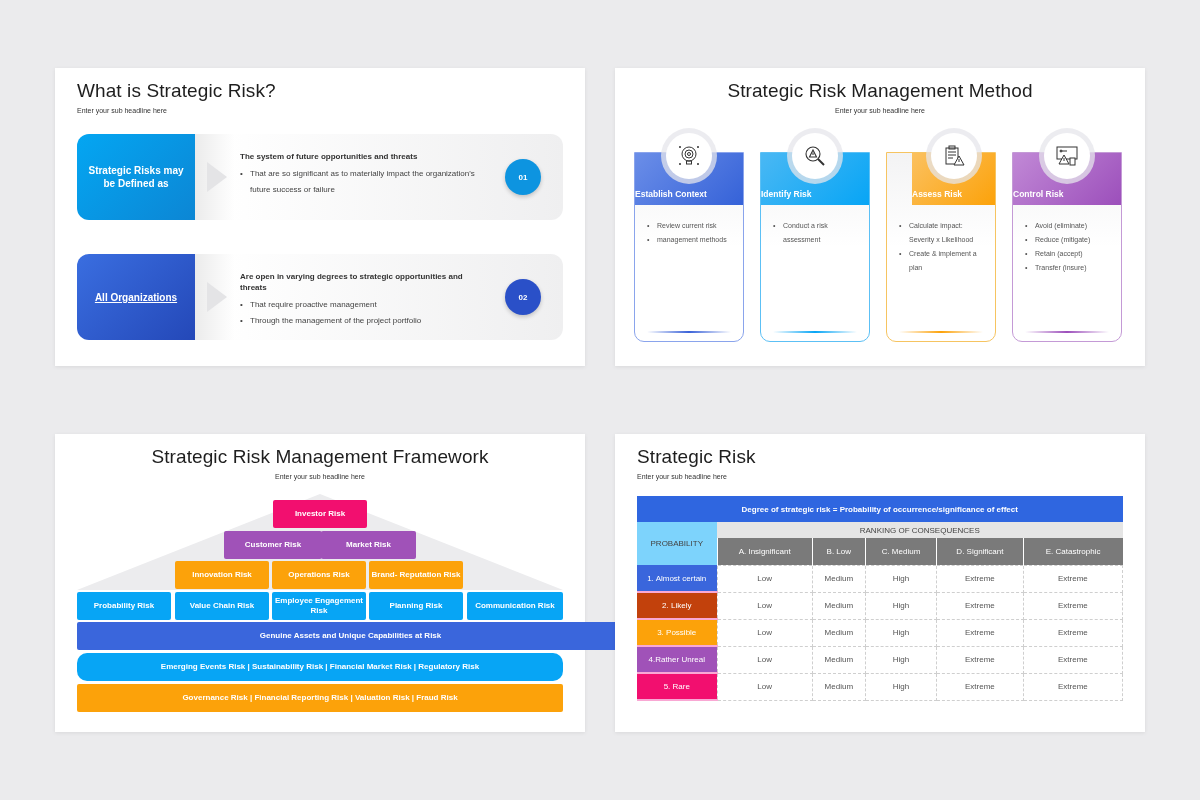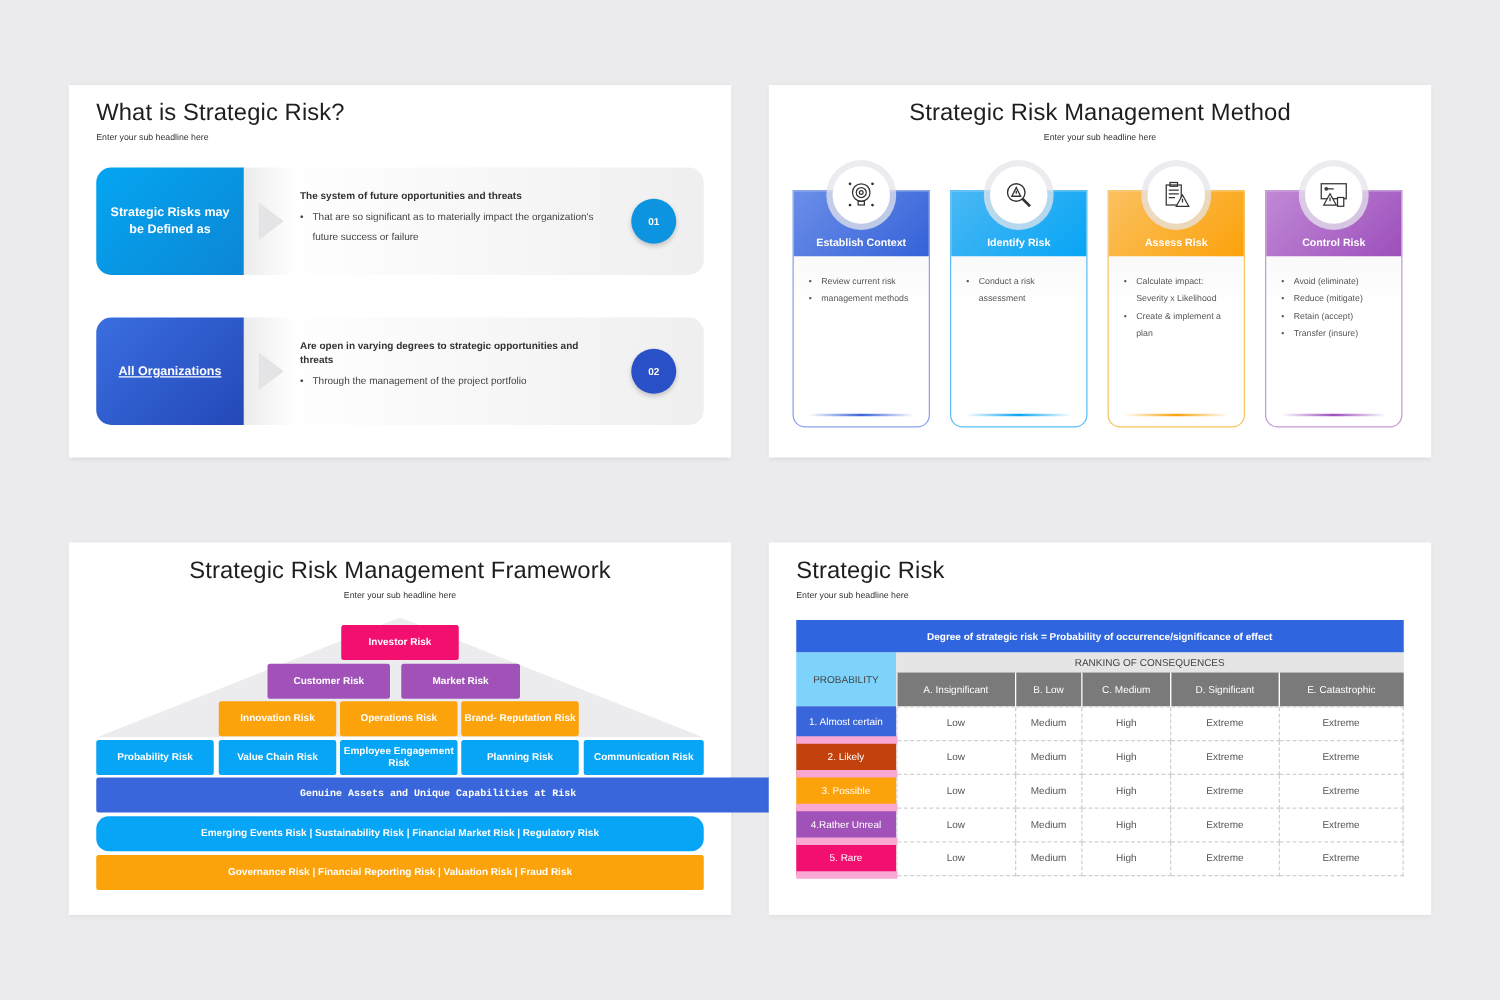--- a/index.html
+++ b/index.html
@@ -32,46 +32,46 @@
   .txt li { position: relative; padding-left: 10px; line-height: 16px; }
   .txt li::before { content: "•"; position: absolute; left: 0; }
   .num { position: absolute; right: 22px; top: 25px; width: 36px; height: 36px; border-radius: 50%; color: #fff;
          font-size: 8px; font-weight: bold; display: flex; align-items: center; justify-content: center; box-shadow: 0 2px 4px rgba(0,0,0,0.2); }
   .r1 .num { background: #0d94e0; } .r2 .num { background: #2a50c8; }
 
   
   .s2 .hdr { position: absolute; left: 0; right: 0; top: 12px; }
   .card { position: absolute; top: 84px; width: 110px; height: 190px; border: 1px solid; border-radius: 0 0 10px 10px;
           background: linear-gradient(180deg, #f3f3f4 0%, #fff 50%); }
-  .card .band { height: 52px; position: relative; display: flex; align-items: flex-end; justify-content: center; padding-bottom: 6px; color: #fff; font-size: 8.5px; font-weight: bold; }
+  .card .band { height: 52px; position: relative; display: flex; align-items: flex-end; justify-content: flex-start; padding-bottom: 6px; color: #fff; font-size: 8.5px; font-weight: bold; }
   .card .icon-circle { position: absolute; left: 50%; top: -20px; transform: translateX(-50%); width: 46px; height: 46px; border-radius: 50%; background: #fff; box-shadow: 0 0 0 5px rgba(230,230,235,0.75); display: flex; align-items: center; justify-content: center; }
   .card ul { list-style: none; padding: 14px 10px 0 12px; font-size: 7px; color: #555; }
   .card li { position: relative; padding-left: 10px; line-height: 14px; }
   .card li::before { content: "•"; position: absolute; left: 0; }
   .card .bar { position: absolute; left: 12px; right: 12px; bottom: 8px; height: 2px; border-radius: 2px; }
   .c1 { left: 19px; border-color: #8aa4ec; } .c1 .band { background: linear-gradient(135deg, #6b8ee8, #3562d8); } .c1 .bar { background: linear-gradient(90deg, transparent, #3a62d8, transparent); }
   .c2 { left: 145px; border-color: #5cc0f5; } .c2 .band { background: linear-gradient(135deg, #4ab8f4, #07a5f5); } .c2 .bar { background: linear-gradient(90deg, transparent, #07a5f5, transparent); }
-  .c3 { left: 271px; border-color: #f6c461; } .c3 .band { background: linear-gradient(135deg, #fbc160, #fca20a); } .c3 .bar { background: linear-gradient(90deg, transparent, #fca20a, transparent); }
+  .c3 { left: 271px; border-color: #f6c461; } .c3 .band { background: linear-gradient(135deg, #fbc160, #fca20a); margin-left: 25px; } .c3 .bar { background: linear-gradient(90deg, transparent, #fca20a, transparent); }
   .c4 { left: 397px; border-color: #c49ad6; } .c4 .band { background: linear-gradient(135deg, #c189d6, #9c4fbb); } .c4 .bar { background: linear-gradient(90deg, transparent, #9c4fbb, transparent); }
 
   
   .s3 .hdr { position: absolute; left: 0; right: 0; top: 12px; }
   .tri { position: absolute; left: 22px; top: 60px; width: 486px; height: 96px; background: #ececee; clip-path: polygon(50% 0, 100% 100%, 0 100%); }
   .blk { position: absolute; color: #fff; font-size: 8px; font-weight: bold; display: flex; align-items: center; justify-content: center; text-align: center; border-radius: 2px; line-height: 1.2; }
   .pink { background: #f20f6f; } .purple { background: #a052b8; } .orange { background: #fca20a; } .sky { background: #07a5f5; } .royal { background: #3a66dc; }
 
   
   .s4 .hdr { position: absolute; left: 22px; top: 12px; }
   .mtx { position: absolute; left: 22px; top: 62px; width: 486px; border-collapse: collapse; font-size: 8px; }
   .mtx td, .mtx th { text-align: center; font-weight: normal; }
   .mtx .banner { background: #2f66e0; color: #fff; font-weight: bold; height: 26px; font-size: 8px; }
   .mtx .prob { background: #7dd3fc; color: #444; width: 80px; }
   .mtx .rank { background: #e5e5e5; color: #444; height: 16px; }
   .mtx .colh { background: #7a7a7a; color: #fff; height: 27px; border-left: 1px solid #fff; }
-  .mtx .rowh { color: #fff; height: 27px; border-bottom: 6px solid #f9a8d4; }
+  .mtx .rowh { color: #fff; height: 27px; border-bottom: 2px solid #f9a8d4; }
   .mtx .cell { color: #555; border: 1px dashed #cfcfcf; height: 27px; }
 </style>
 </head>
 <body>
 
 <div class="slide s1">
   <div class="hdr">
     <div class="title">What is Strategic Risk?</div>
     <div class="sub">Enter your sub headline here</div>
   </div>
@@ -85,20 +85,21 @@
         </ul>
     </div>
     <div class="num">01</div>
   </div>
   <div class="row1 r2">
     <div class="lbl-box">All Organizations</div>
     <div class="arrow"></div>
     <div class="txt">
       <div class="head">Are open in varying degrees to strategic opportunities and threats</div>
       <ul>
+        <li>That require proactive management</li>
         <li>Through the management of the project portfolio</li>
       </ul>
     </div>
     <div class="num">02</div>
   </div>
 </div>
 
 <div class="slide s2">
   <div class="hdr center">
     <div class="title">Strategic Risk Management Method</div>
@@ -194,34 +195,34 @@
 
 <div class="slide s3">
   <div class="hdr center">
     <div class="title">Strategic Risk Management Framework</div>
     <div class="sub">Enter your sub headline here</div>
   </div>
   <div class="tri"></div>
 
   <div class="blk pink" style="left:218px;top:66px;width:94px;height:28px;">Investor Risk</div>
 
-  <div class="blk purple" style="left:159px;top:97px;width:98px;height:28px;">Customer Risk</div>
+  <div class="blk purple" style="left:169px;top:97px;width:98px;height:28px;">Customer Risk</div>
   <div class="blk purple" style="left:266px;top:97px;width:95px;height:28px;">Market Risk</div>
 
   <div class="blk orange" style="left:120px;top:127px;width:94px;height:28px;text-align:right;">Innovation Risk</div>
   <div class="blk orange" style="left:217px;top:127px;width:94px;height:28px;">Operations Risk</div>
   <div class="blk orange" style="left:314px;top:127px;width:94px;height:28px;">Brand- Reputation Risk</div>
 
   <div class="blk sky" style="left:22px;top:158px;width:94px;height:28px;">Probability Risk</div>
   <div class="blk sky" style="left:120px;top:158px;width:94px;height:28px;">Value Chain Risk</div>
   <div class="blk sky" style="left:217px;top:158px;width:94px;height:28px;">Employee Engagement Risk</div>
   <div class="blk sky" style="left:314px;top:158px;width:94px;height:28px;">Planning Risk</div>
   <div class="blk sky" style="left:412px;top:158px;width:96px;height:28px;">Communication Risk</div>
 
-  <div class="blk royal" style="left:22px;top:188px;width:547px;height:28px;font-family:Liberation Mono, monospace;">Genuine Assets and Unique Capabilities at Risk</div>
+  <div class="blk royal" style="left:22px;top:188px;width:547px;height:28px;">Genuine Assets and Unique Capabilities at Risk</div>
   <div class="blk sky" style="left:22px;top:219px;width:486px;height:28px;border-radius:10px;">Emerging Events Risk | Sustainability Risk | Financial Market Risk | Regulatory Risk</div>
   <div class="blk orange" style="left:22px;top:250px;width:486px;height:28px;">Governance Risk | Financial Reporting Risk | Valuation Risk | Fraud Risk</div>
 </div>
 
 <div class="slide s4">
   <div class="hdr">
     <div class="title">Strategic Risk</div>
     <div class="sub">Enter your sub headline here</div>
   </div>
   <table class="mtx">

